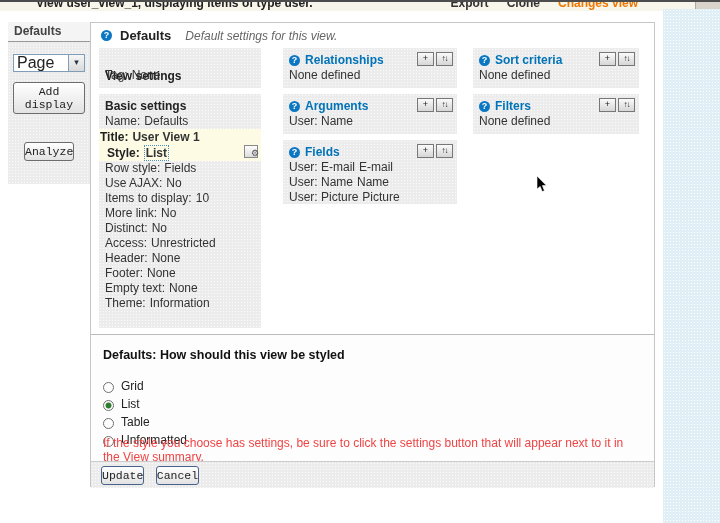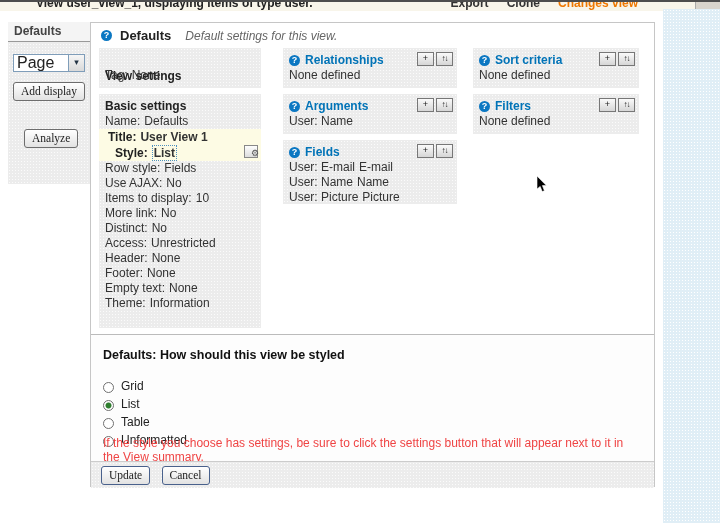--- a/index.html
+++ b/index.html
@@ -39,22 +39,22 @@
   }
   .fake-select .sel-text{flex:1;padding-left:3px;font-size:16px;color:#222;}
   .sel-arrow{
     width:15px;height:16px;border-left:1px solid #7f9db9;
     background:linear-gradient(#f6f6f6,#d9d9d9);
     text-align:center;line-height:14px;font-size:9px;color:#234;
   }
   .btn{
     display:inline-block;border:1px solid #6d6d6d;border-radius:3px;
     background:linear-gradient(#ffffff,#e2e2e2);
-    font-size:11.5px;color:#222;padding:2px 7px;line-height:13px;cursor:pointer;
-    font-family:Liberation Serif, serif;
+    font-size:11.5px;color:#222;padding:2px 0;line-height:13px;cursor:pointer;
+    font-family:Liberation Mono, monospace;
   }
   .add-display-btn{margin:0 5px;width:72px;box-sizing:border-box;text-align:center;}
   .analyze-btn{margin:28px 0 0 16px;}
   
   .blue-band{
     position:absolute;left:663px;top:9px;width:57px;height:514px;
     background-color:#e0eef6;
     background-image:radial-gradient(#ffffff 28%, rgba(0,0,0,0) 32%);
     background-size:3px 3px;
   }
@@ -77,21 +77,21 @@
   .sbox .ops{position:absolute;right:4px;top:4px;display:flex;}
   .op-btn{
     width:15px;height:12px;border:1px solid #777;margin-left:2px;
     background:linear-gradient(#fafafa,#d6d6d6);
     font-size:9px;line-height:11px;text-align:center;color:#222;cursor:pointer;
   }
   .op-btn.rearrange{font-size:8px;letter-spacing:-1px;}
   .srow{line-height:15px;white-space:nowrap;font-size:12px;}
   .srow .lbl{color:#333;}
   .srow a{margin-left:4px;}
-  .srow.hl{background:#fdfbe4;margin:0 -6px;padding:0 9px;line-height:16px;}
+  .srow.hl{background:#fdfbe4;margin:0 -6px;padding:0 1px;line-height:16px;}
   .srow.hl .lbl{font-weight:bold;color:#222;}
   .srow.hl a{font-weight:bold;}
   .srow.indent .lbl{padding-left:7px;}
   .focus-link{border:1px dotted #4d90c0;padding:0 1px;}
   .gear-btn{
     position:absolute;right:3px;top:51px;width:14px;height:13px;
     border:1px solid #888;background:linear-gradient(#fdfdfd,#ddd);
     font-size:9px;line-height:12px;text-align:center;color:#555;cursor:pointer;
   }
   .empty-text{color:#333;}

